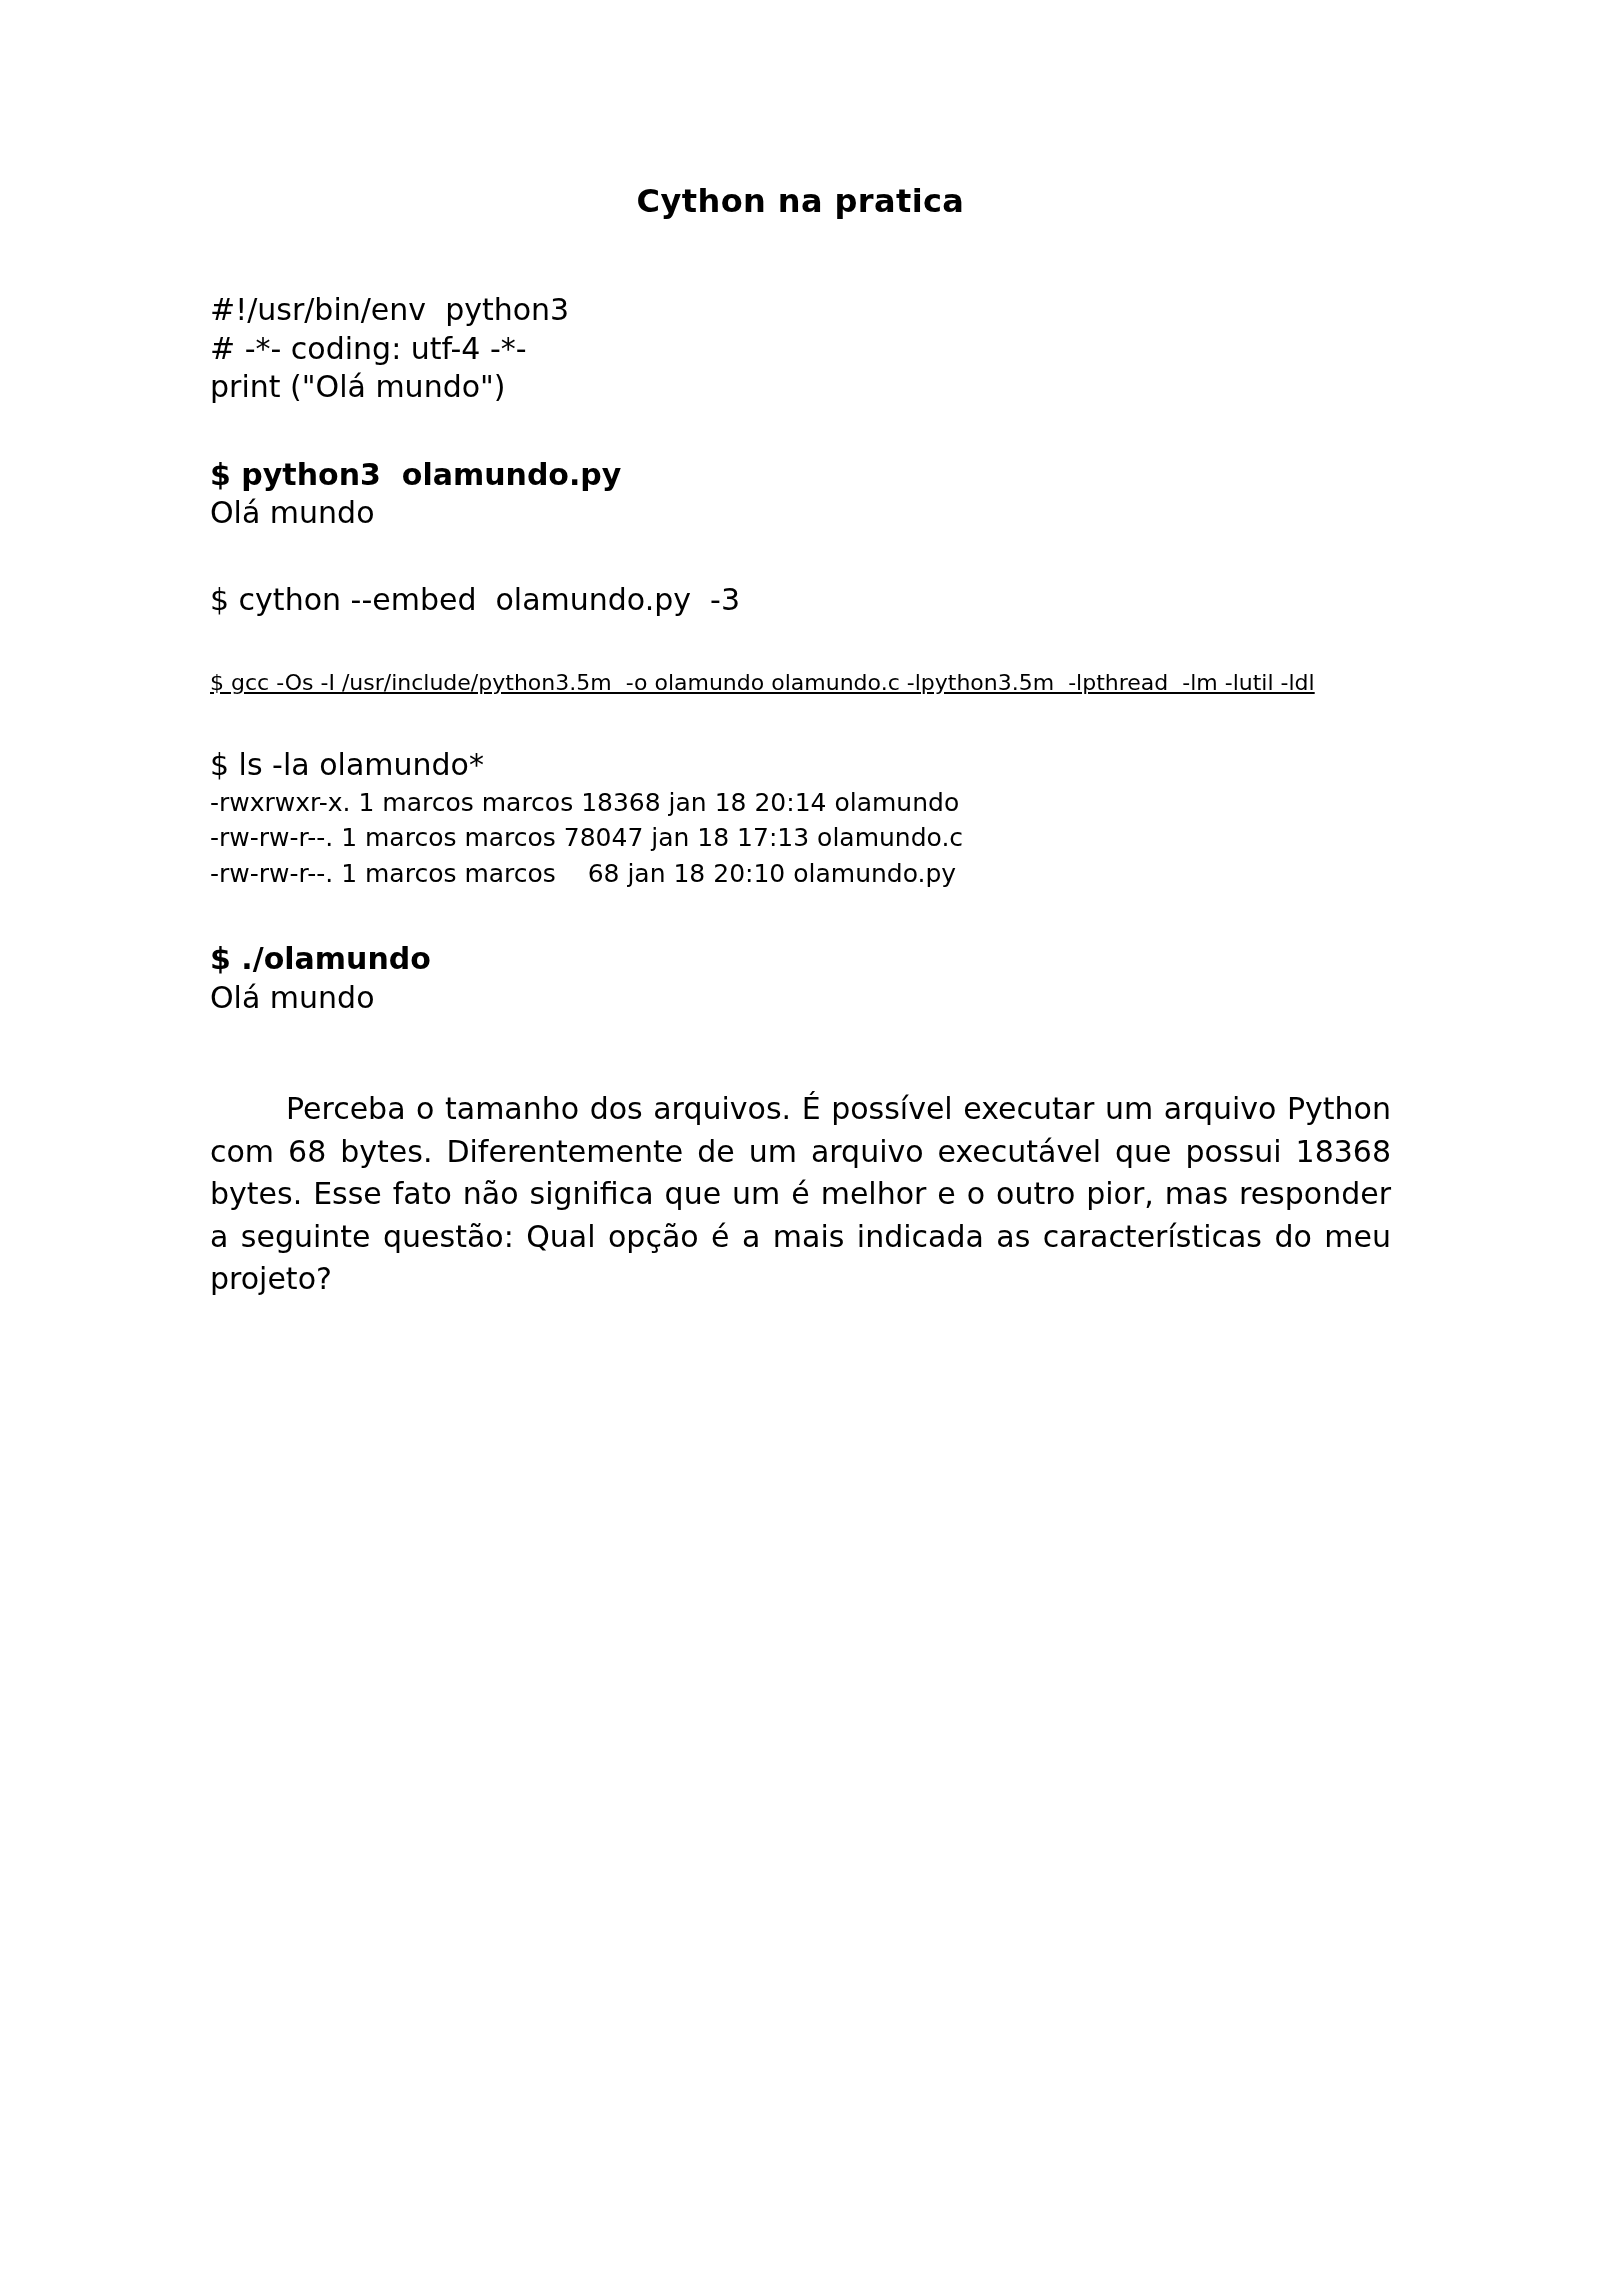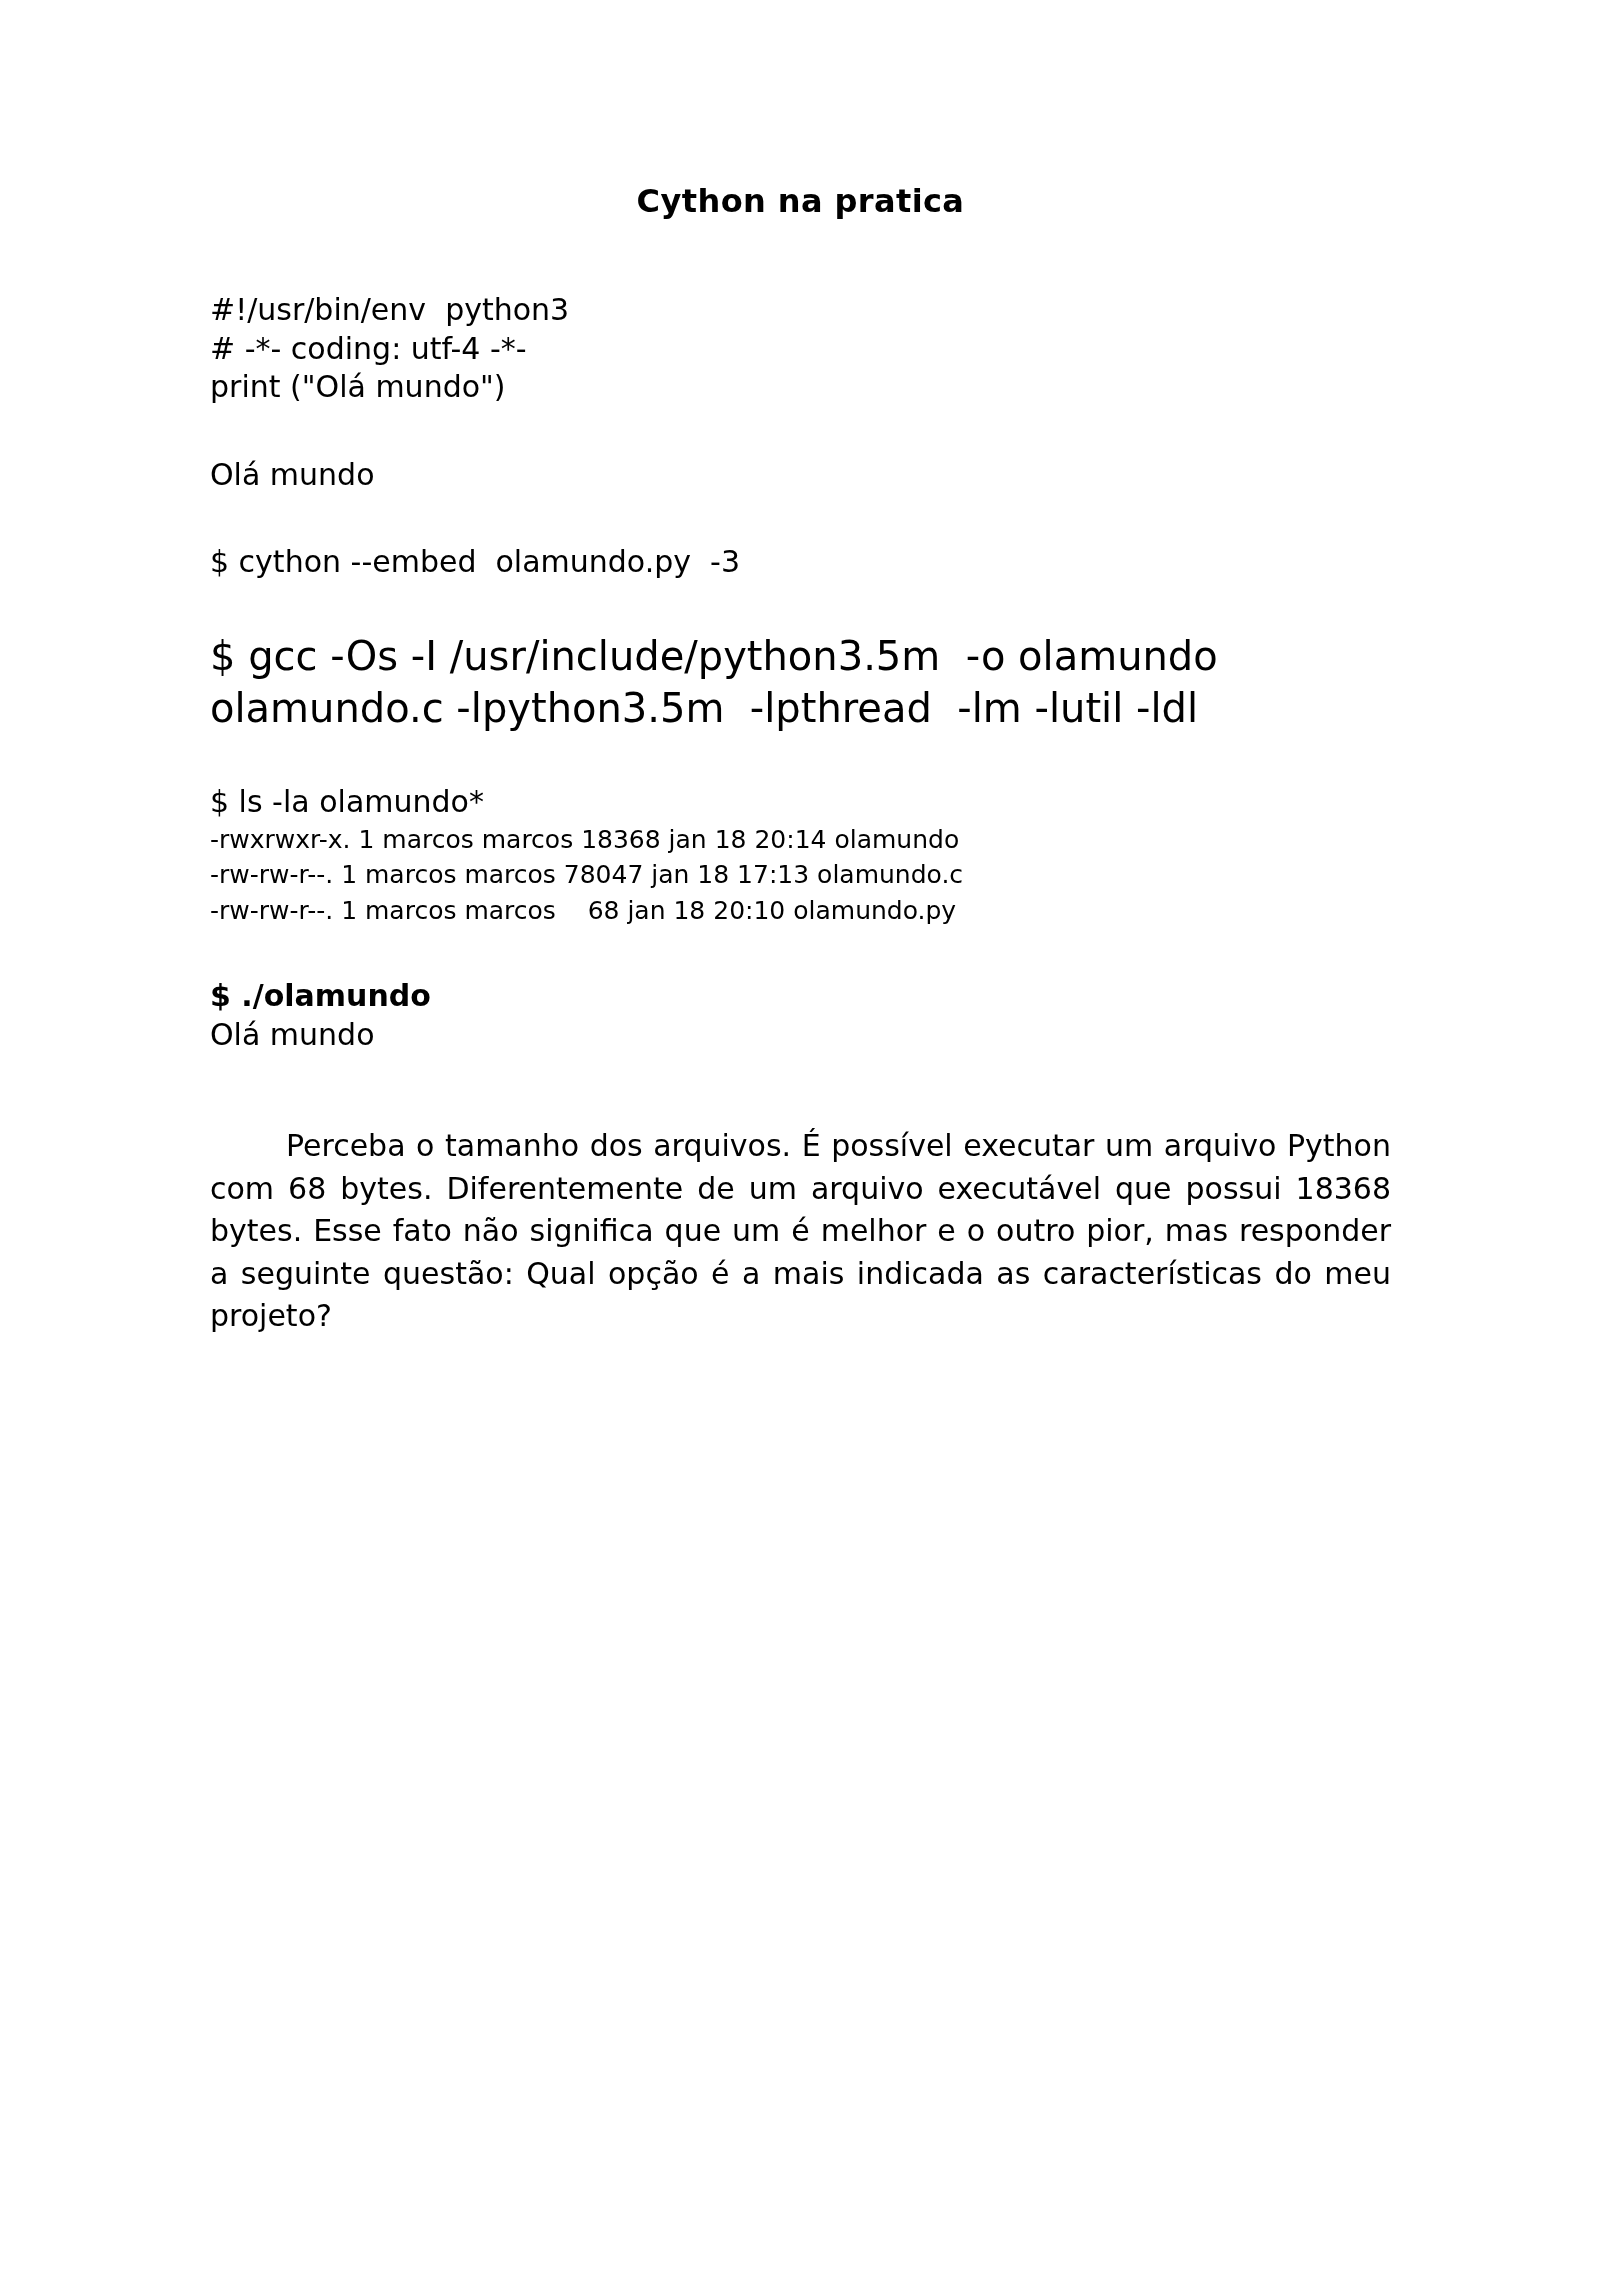--- a/index.html
+++ b/index.html
@@ -46,22 +46,23 @@
     white-space: pre-wrap;
   }
   .line.bold {
     font-weight: bold;
   }
   .line.small {
     font-size: 25px;
     line-height: 1.42;
   }
   .line.wrap {
-    font-size: 40px;
+    font-size: 22px;
     line-height: 1.3;
+    text-decoration: underline;
   }
   .block {
     margin: 0;
   }
   .para {
     font-size: 30px;
     line-height: 1.42;
     text-align: justify;
     text-justify: inter-word;
     margin: 0;
@@ -80,20 +81,21 @@
 
     <div class="block">
       <p class="line">#!/usr/bin/env  python3</p>
       <p class="line"># -*- coding: utf-4 -*-</p>
       <p class="line">print ("Olá mundo")</p>
     </div>
 
     <div class="spacer-md"></div>
 
     <div class="block">
+      <p class="line bold">$ python3  olamundo.py</p>
       <p class="line">Olá mundo</p>
     </div>
 
     <div class="spacer-md"></div>
 
     <div class="block">
       <p class="line">$ cython --embed  olamundo.py  -3</p>
     </div>
 
     <div class="spacer-md"></div>

